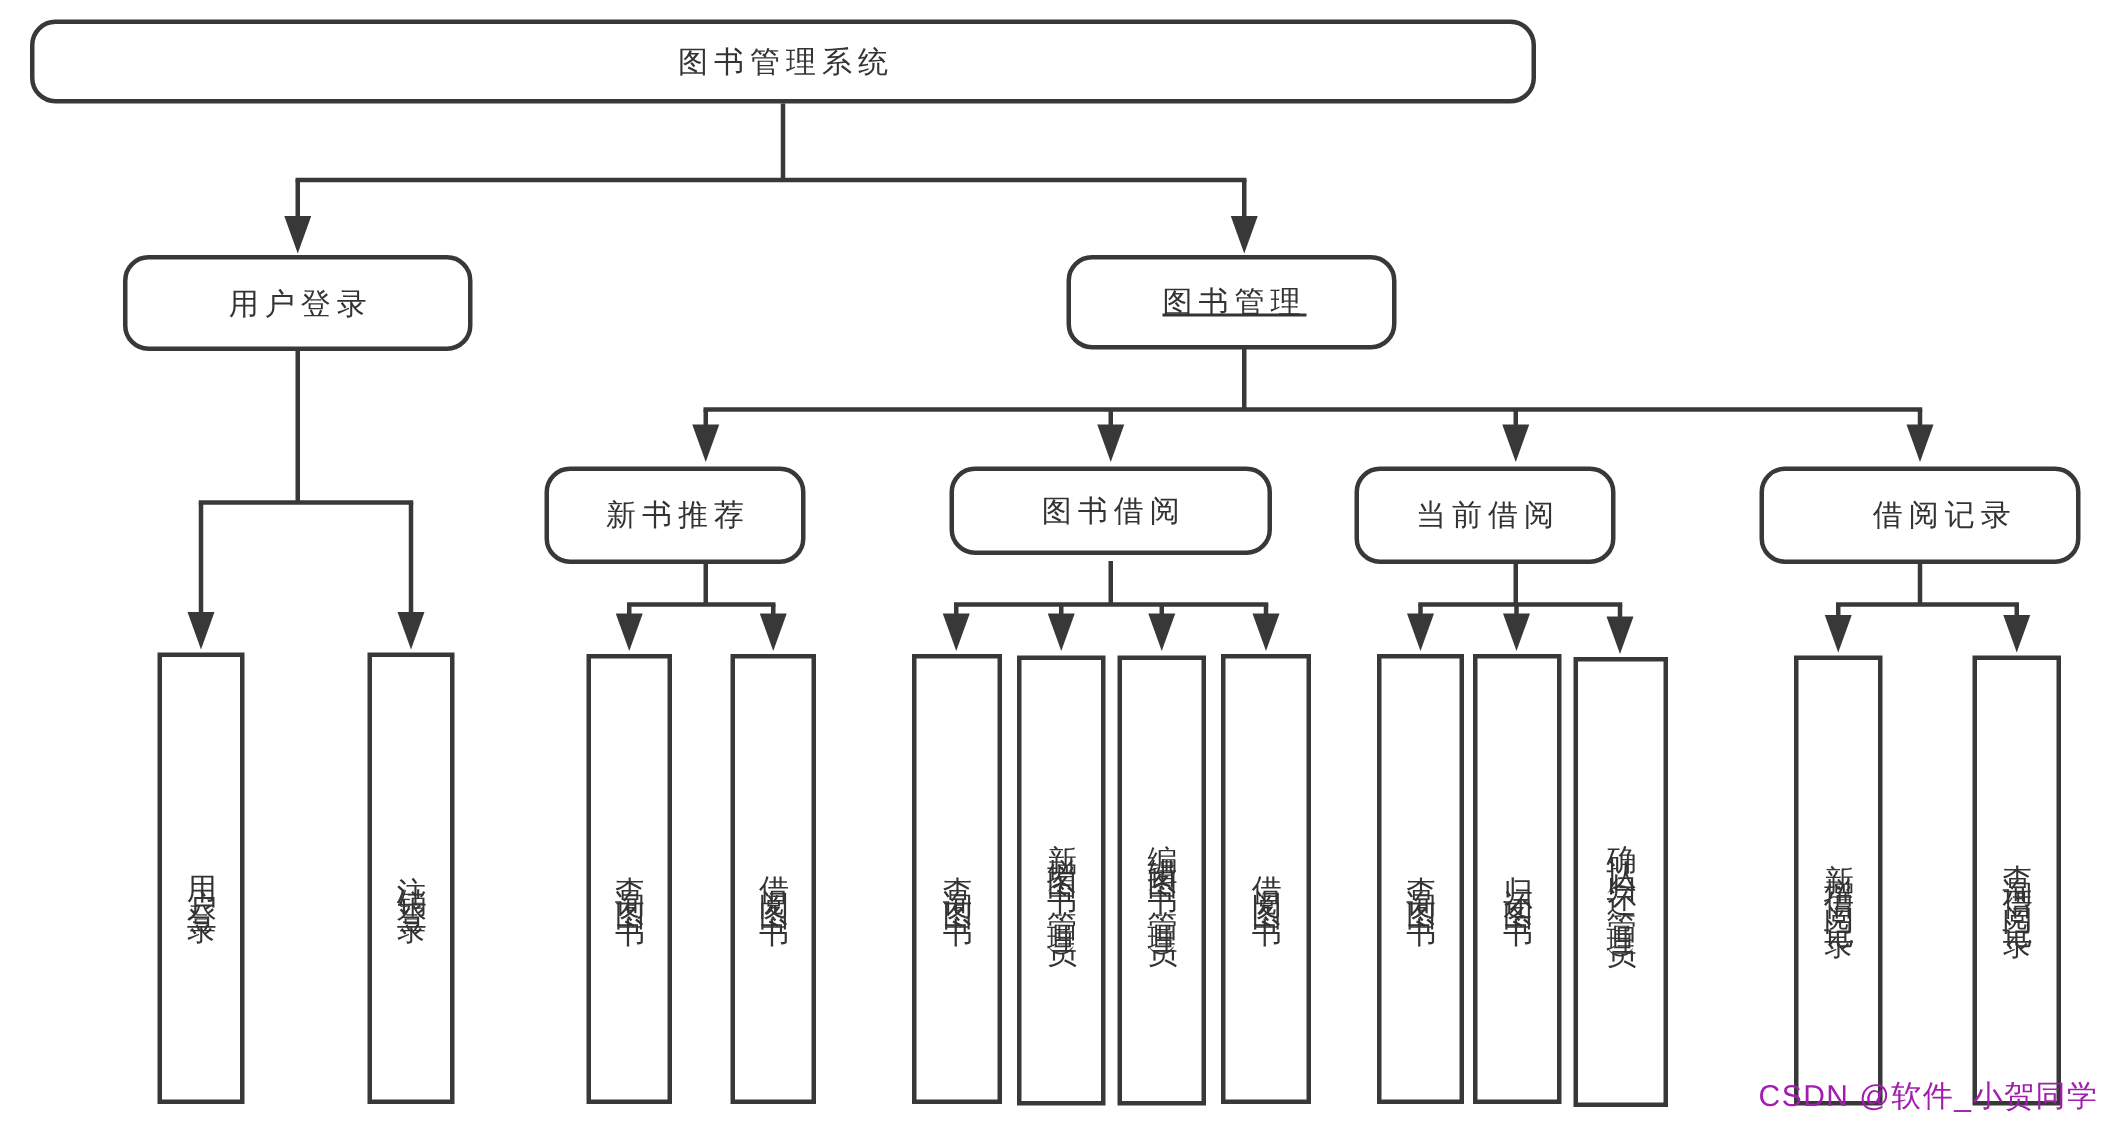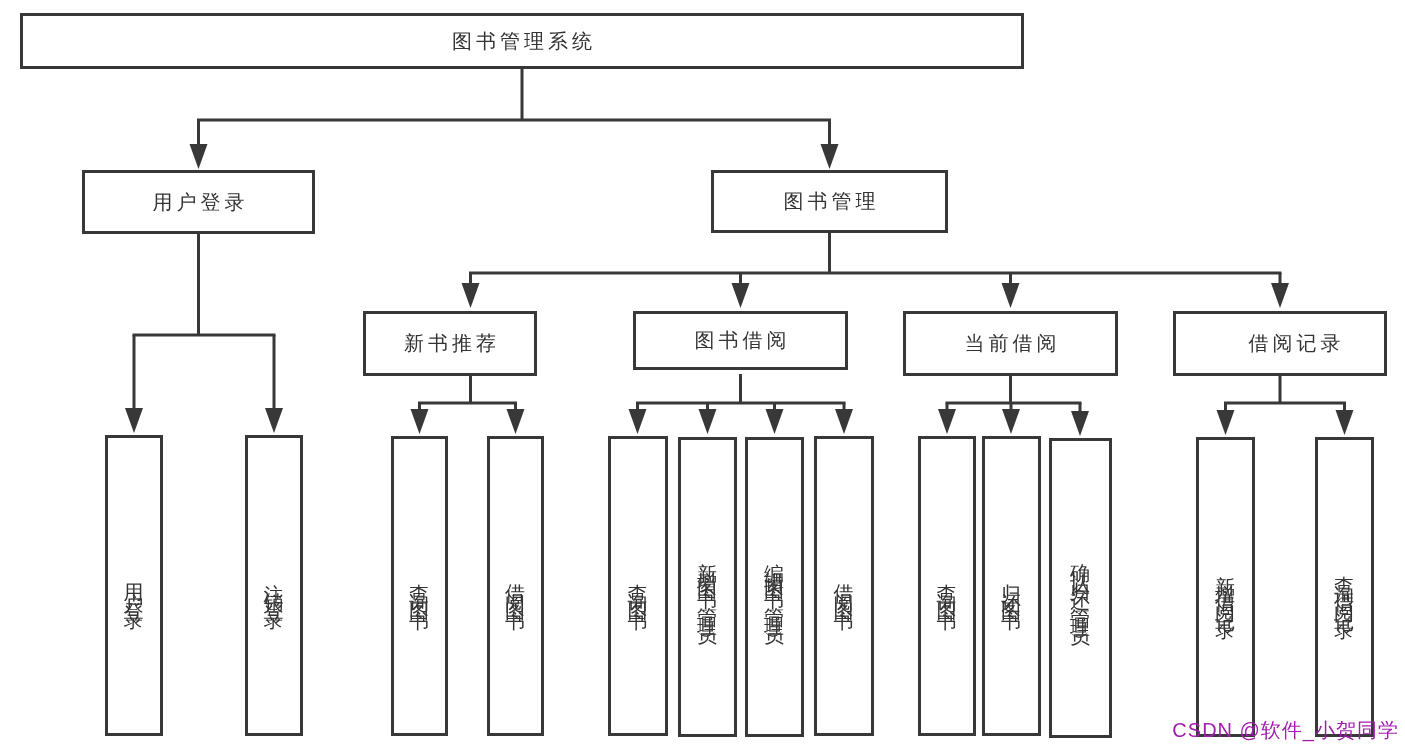--- a/index.html
+++ b/index.html
@@ -13,21 +13,21 @@
   }
   .connectors{position:absolute;left:0;top:0;z-index:1;}
   .node{
     position:absolute;
     box-sizing:border-box;
     border:3px solid #383838;
     background:#ffffff;
     display:flex;align-items:center;justify-content:center;
     z-index:2;
   }
-  .hnode{font-size:20px;letter-spacing:4px;}
+  .hnode{font-size:20px;letter-spacing:4px;border-radius:17px;}
   .hnode .lbl{white-space:nowrap;padding-left:4px;}
   .leaf .lbl{
     writing-mode:vertical-rl;
     text-orientation:mixed;
     font-size:20px;
     letter-spacing:9px;
     line-height:1;
   }
   .watermark{
     position:absolute;
@@ -106,31 +106,31 @@
     <polygon points="1335.5,410 1353.5,410 1344.5,435" fill="#383838" stroke="none"></polygon>
   </svg>
 
   <div class="node hnode" style="left:20px;top:13px;width:1004px;height:56px;">
     <span class="lbl">图书管理系统</span>
   </div>
 
   <div class="node hnode" style="left:82px;top:170px;width:233px;height:64px;">
     <span class="lbl">用户登录</span>
   </div>
-  <div class="node hnode" style="left:711px;top:170px;width:237px;height:63px;">
+  <div class="node hnode" style="left:711px;top:170px;width:220px;height:63px;text-decoration:underline;">
     <span class="lbl">图书管理</span>
   </div>
 
   <div class="node hnode" style="left:363px;top:311px;width:174px;height:65px;">
     <span class="lbl">新书推荐</span>
   </div>
   <div class="node hnode" style="left:633px;top:311px;width:215px;height:59px;">
     <span class="lbl">图书借阅</span>
   </div>
-  <div class="node hnode" style="left:903px;top:311px;width:215px;height:65px;">
+  <div class="node hnode" style="left:903px;top:311px;width:174px;height:65px;">
     <span class="lbl">当前借阅</span>
   </div>
   <div class="node hnode" style="left:1173px;top:311px;width:214px;height:65px;padding-left:29px;">
     <span class="lbl">借阅记录</span>
   </div>
 
   <div class="node leaf" style="left:105px;top:435px;width:58px;height:301px;">
     <span class="lbl">用户登录</span>
   </div>
   <div class="node leaf" style="left:245px;top:435px;width:58px;height:301px;">

